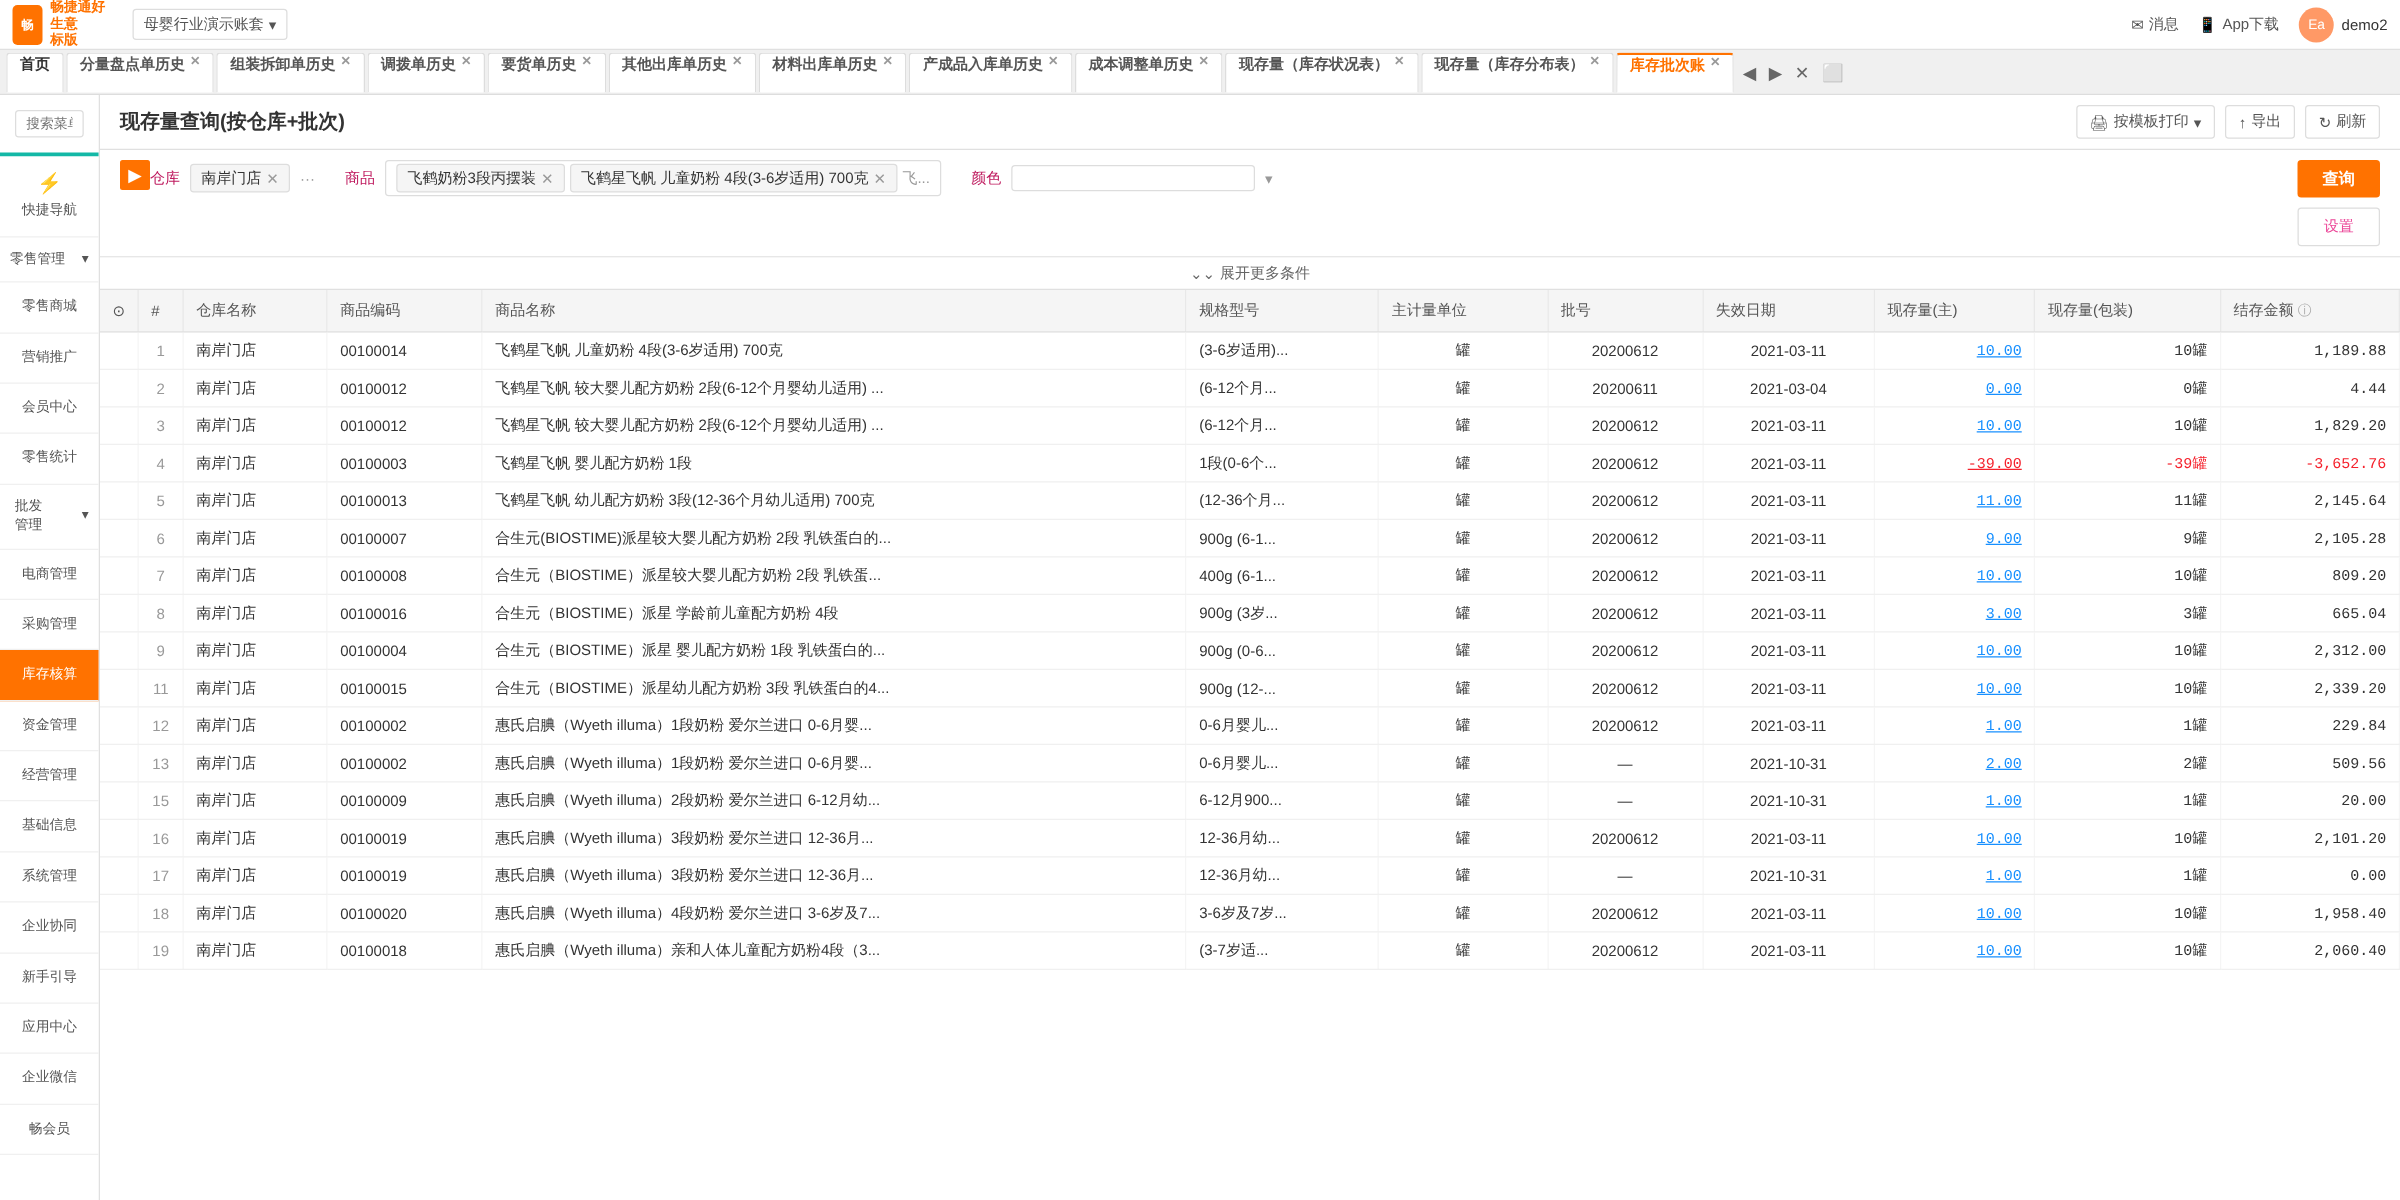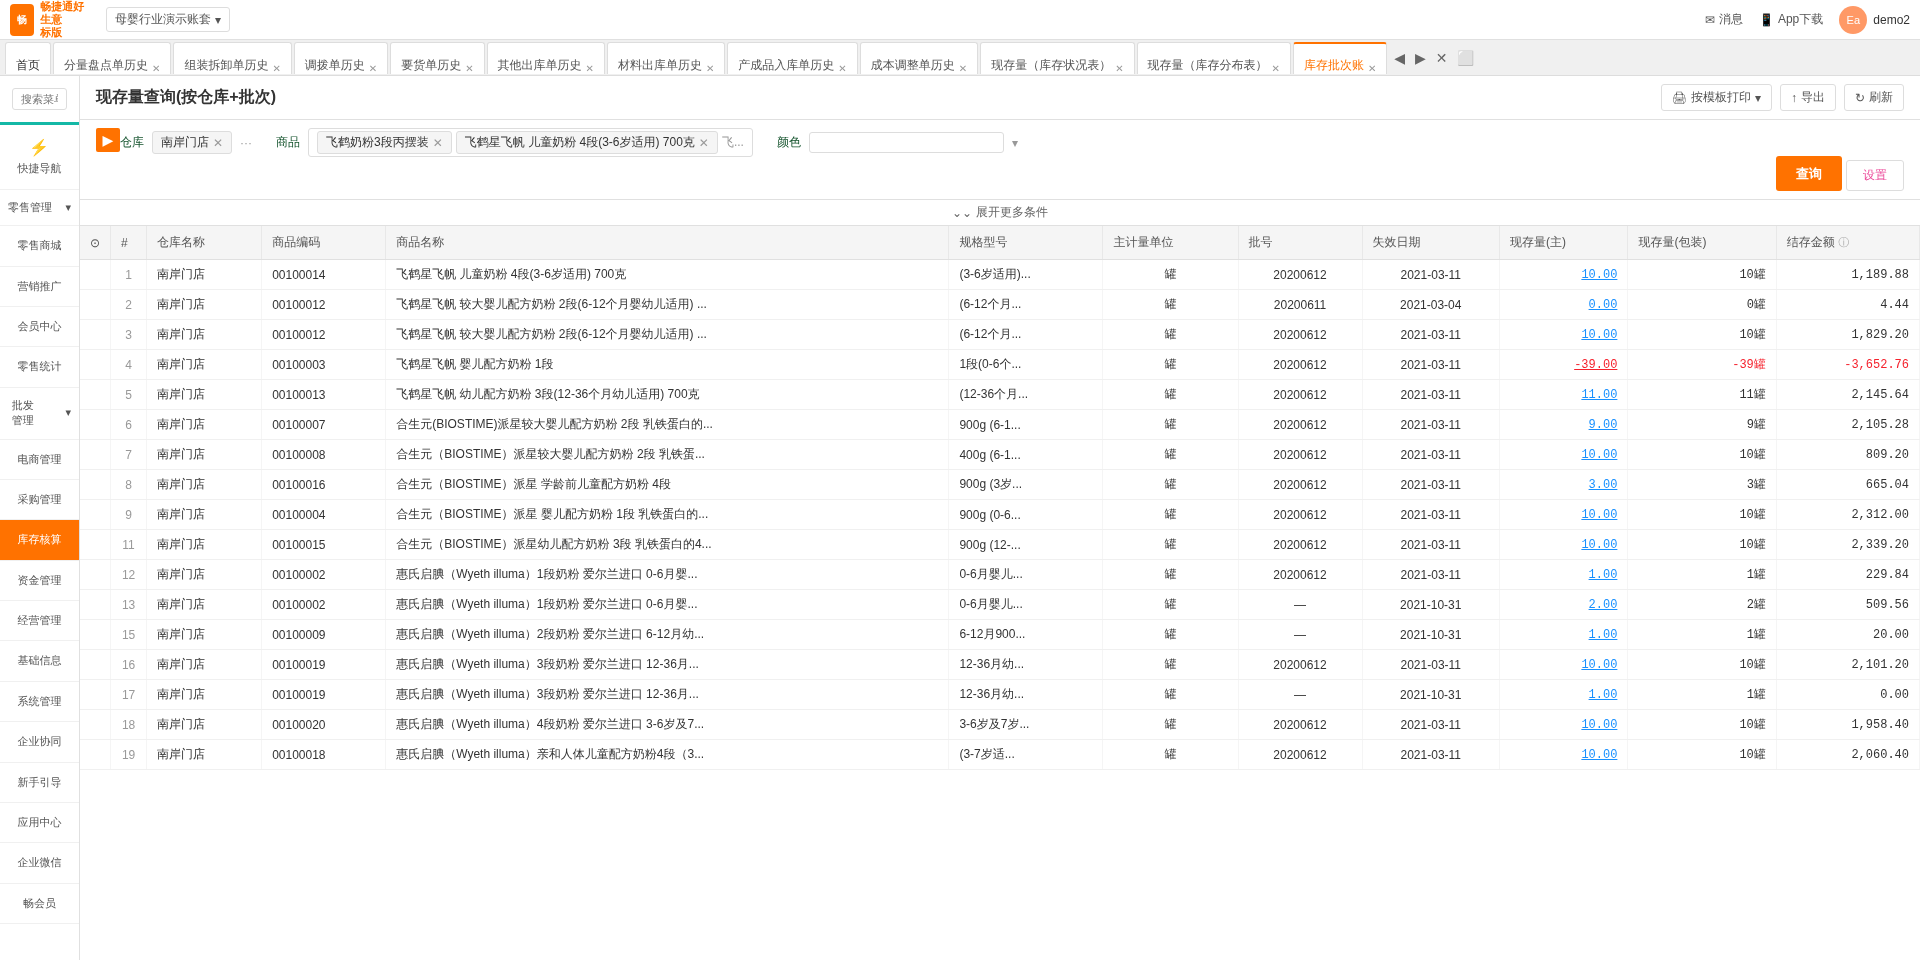--- a/index.html
+++ b/index.html
@@ -18,25 +18,26 @@
     .top-bar-btn { display: flex; align-items: center; gap: 4px; font-size: 12px; color: #555; cursor: pointer; }
     .user-area { display: flex; align-items: center; gap: 6px; font-size: 12px; cursor: pointer; }
     .avatar { width: 28px; height: 28px; border-radius: 50%; background: #ff9966; display: flex; align-items: center; justify-content: center; color: white; font-size: 11px; }
 
     
     .tab-bar {
       display: flex; align-items: center; background: #f0f0f0;
       border-bottom: 1px solid #ddd; height: 36px; padding: 0 5px; overflow: hidden;
     }
     .tab-item {
-      display: flex; align-items: flex-end; gap: 4px;
+      display: flex; align-items: flex-start; gap: 4px;
       padding: 0 10px; height: 32px; background: #fff;
       border: 1px solid #ddd; border-bottom: none; margin-right: 2px;
       font-size: 12px; color: #555; cursor: pointer; white-space: nowrap;
       border-radius: 3px 3px 0 0;
+      font-weight: bold;
     }
     .tab-item.active { background: #fff; color: #ff7200; border-top: 2px solid #ff7200; }
     .tab-item.home { background: #fff; color: #333; }
     .tab-close { color: #999; font-size: 10px; cursor: pointer; }
     .tab-nav-btn { padding: 0 5px; cursor: pointer; color: #666; font-size: 14px; }
 
     
     .main-layout { display: flex; height: calc(100vh - 76px); }
 
     
@@ -49,21 +50,21 @@
     .content-area { flex: 1; overflow: hidden; display: flex; flex-direction: column; }
 
     
     .page-header { background: #fff; padding: 8px 16px; display: flex; align-items: center; justify-content: space-between; border-bottom: 1px solid #e0e0e0; }
     .page-title { font-size: 16px; font-weight: bold; color: #333; }
     .page-actions { display: flex; align-items: center; gap: 8px; }
     .btn-print { display: flex; align-items: center; gap: 4px; border: 1px solid #ddd; padding: 4px 10px; border-radius: 3px; cursor: pointer; font-size: 12px; color: #555; }
     .btn-export { display: flex; align-items: center; gap: 4px; border: 1px solid #ddd; padding: 4px 10px; border-radius: 3px; cursor: pointer; font-size: 12px; color: #555; }
     .btn-refresh { display: flex; align-items: center; gap: 4px; border: 1px solid #ddd; padding: 4px 10px; border-radius: 3px; cursor: pointer; font-size: 12px; color: #555; }
     .filter-toggle { width: 24px; height: 24px; background: #ff7200; color: white; border: none; cursor: pointer; font-size: 14px; border-radius: 2px; display: flex; align-items: center; justify-content: center; }
-    .filter-label { font-size: 12px; color: #14532d; white-space: nowrap; }
+    .filter-label { font-size: 12px; color: #be185d; white-space: nowrap; }
     .filter-tag { display: flex; align-items: center; gap: 4px; background: #f5f5f5; border: 1px solid #ddd; padding: 2px 8px; border-radius: 3px; font-size: 12px; }
     .filter-tag-close { cursor: pointer; color: #999; }
     .filter-more { color: #999; cursor: pointer; }
     .filter-input-group { display: flex; align-items: center; gap: 4px; border: 1px solid #ddd; border-radius: 3px; padding: 2px 8px; background: #fff; min-width: 200px; }
     .filter-product-tags { display: flex; align-items: center; gap: 4px; flex-wrap: wrap; }
     .filter-color-input { border: 1px solid #ddd; border-radius: 3px; padding: 2px 8px; min-width: 100px; }
     .expand-btn { display: flex; align-items: center; gap: 4px; color: #666; font-size: 12px; cursor: pointer; }
     .btn-query { background: #ff7200; color: white; border: none; padding: 6px 20px; border-radius: 3px; cursor: pointer; font-size: 13px; font-weight: bold; }
     .btn-settings { background: white; color: #ec4899; border: 1px solid #ddd; padding: 6px 16px; border-radius: 3px; cursor: pointer; font-size: 12px; margin-top: 4px; }
 
@@ -83,21 +84,21 @@
     .info-icon { color: #aaa; font-size: 11px; cursor: pointer; }
 
     
     ::-webkit-scrollbar { width: 6px; height: 6px; }
     ::-webkit-scrollbar-thumb { background: #ccc; border-radius: 3px; }
     ::-webkit-scrollbar-track { background: #f5f5f5; }
     .search-area { padding: 12px; border-bottom: 3px solid #14b8a6; }
     .search-input { width: 100%; border: 1px solid #ddd; border-radius: 3px; padding: 4px 8px; font-size: 11px; }
 
     .filter-section { display: flex; align-items: flex-start; padding: 8px 16px; background: #fff; border-bottom: 1px solid #e0e0e0; }
-    .filter-actions { display: flex; flex-direction: row; gap: 4px; margin-left: auto; margin-top: 28px; }
+    .filter-actions { display: flex; flex-direction: column; gap: 4px; margin-left: auto; }
     .filter-expand-row { display: flex; justify-content: center; padding: 4px 0; background: #fff; border-bottom: 1px solid #e0e0e0; }
   </style>
 </head>
 <body>
 
 <div class="top-bar">
   <div class="logo-area">
     <div class="logo-icon">
       <span>畅</span>
     </div>

